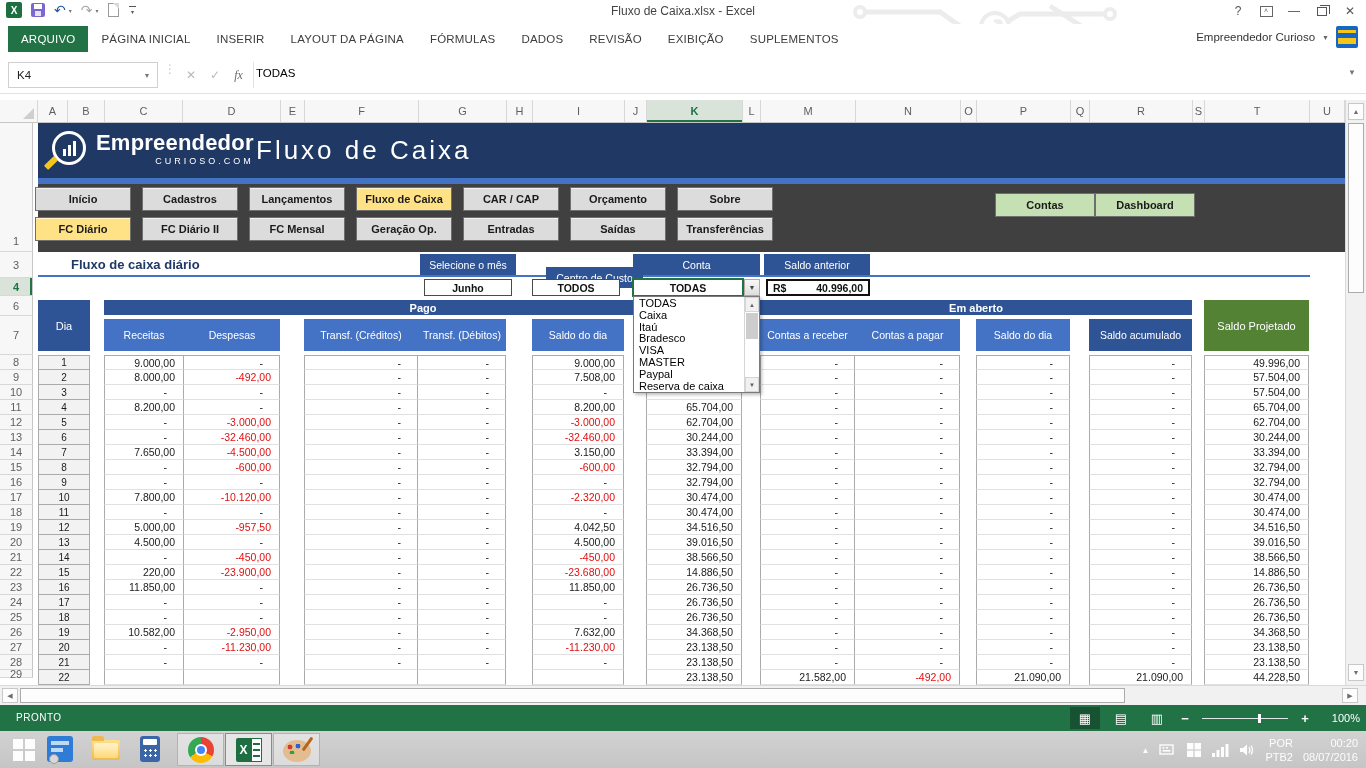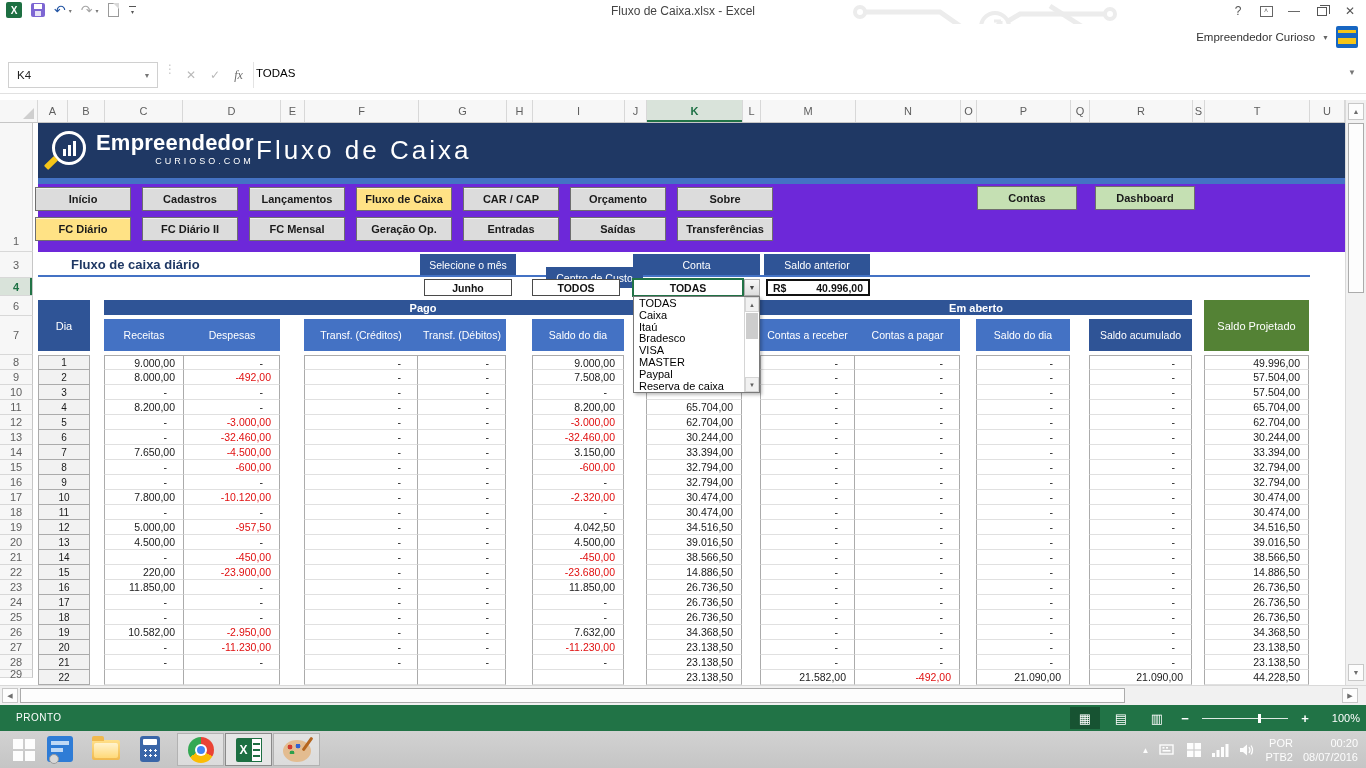--- a/index.html
+++ b/index.html
@@ -74,26 +74,26 @@
   .logowrap{position:absolute;left:14px;top:8px;display:flex;}
   .mag{width:34px;height:34px;border:3px solid #fff;border-radius:50%;position:relative;display:flex;align-items:flex-end;justify-content:center;gap:2px;padding-bottom:6px;}
   .mag i{display:block;width:3px;background:#fff;}
   .mag .b1{height:7px;} .mag .b2{height:11px;} .mag .b3{height:15px;}
   .mag:after{content:"";position:absolute;left:-7px;bottom:-8px;width:6px;height:14px;background:#F5C518;transform:rotate(45deg);border-radius:1px;}
   .brand{margin-left:10px;color:#fff;}
   .brand .b-main{font-size:22px;font-weight:700;letter-spacing:.2px;line-height:24px;}
   .brand .b-sub{font-size:9px;letter-spacing:3px;text-align:right;margin-top:1px;}
   .bannertitle{position:absolute;left:218px;top:12px;color:#fff;font-size:26px;letter-spacing:3px;font-weight:400;}
   .stripe{position:absolute;left:38px;top:55px;width:1307px;height:6px;background:var(--md);}
-  .darkband{position:absolute;left:38px;top:61px;width:1307px;height:68px;background:#6d28d9;}
+  .darkband{position:absolute;left:38px;top:61px;width:1307px;height:68px;background:#404040;}
   .navrow{position:absolute;left:-3px;display:flex;gap:11px;}
   .nr1{top:3px;} .nr2{top:33px;}
   .navbtn{width:96px;height:24px;background:#DCDCDC;border:1px solid #6E6E6E;display:flex;align-items:center;justify-content:center;font-size:11px;font-weight:700;color:#1a1a1a;box-shadow:inset 0 1px 0 rgba(255,255,255,.6);}
   .navbtn.on{background:#FFE285;}
-  .navright{position:absolute;right:150px;top:2px;display:flex;gap:18px;padding-left:25px;}
+  .navright{position:absolute;right:150px;top:9px;display:flex;gap:0;padding-left:25px;}
   .gbtn{width:100px;height:24px;background:#C5E0B3;border:1px solid #6E6E6E;display:flex;align-items:center;justify-content:center;font-size:11px;font-weight:700;color:#1a1a1a;}
 
   .sectitle{position:absolute;left:40px;top:134px;font-size:13px;font-weight:700;color:var(--navy);margin-left:31px;}
   .bluerule{position:absolute;left:38px;top:152px;width:1272px;height:2px;background:var(--md);}
   .fh{position:absolute;top:131px;height:21px;background:var(--dk);color:#fff;font-size:10.5px;display:flex;align-items:center;justify-content:center;}
   .fh-month{left:420px;width:96px;} .fh-cc{left:546px;width:97px;margin-top:13px;} .fh-acct{left:633px;width:127px;} .fh-prev{left:764px;width:106px;}
   .fv{position:absolute;top:156px;height:17px;background:#fff;border:1px solid #4a4a4a;display:flex;align-items:center;justify-content:center;font-size:10.5px;font-weight:700;color:#111;}
   .fv-month{left:424px;width:88px;} .fv-cc{left:532px;width:88px;}
   .fv-acct{left:633px;width:110px;border:none;}
   .selbox{position:absolute;left:632px;top:155px;width:112px;height:19px;border:2px solid #217346;z-index:4;pointer-events:none;}
@@ -226,20 +226,31 @@
       </div>
     <div class="wb">—</div>
     <div class="wb">
         <span class="restico"></span>
       </div>
     <div class="wb">✕</div>
   </div>
 </div>
 
 <div class="ribbonrow">
+  <div class="rtabs">
+      <div class="rtab on">ARQUIVO</div>
+      <div class="rtab">PÁGINA INICIAL</div>
+      <div class="rtab">INSERIR</div>
+      <div class="rtab">LAYOUT DA PÁGINA</div>
+      <div class="rtab">FÓRMULAS</div>
+      <div class="rtab">DADOS</div>
+      <div class="rtab">REVISÃO</div>
+      <div class="rtab">EXIBIÇÃO</div>
+      <div class="rtab">SUPLEMENTOS</div>
+    </div>
   <div class="account">
     <span>Empreendedor Curioso</span>
     <span class="acccaret">▼</span>
     <span class="acclogo"></span>
   </div>
 </div>
 
 <div class="fbar">
   <div class="namebox">
     <span class="nm">K4</span>

